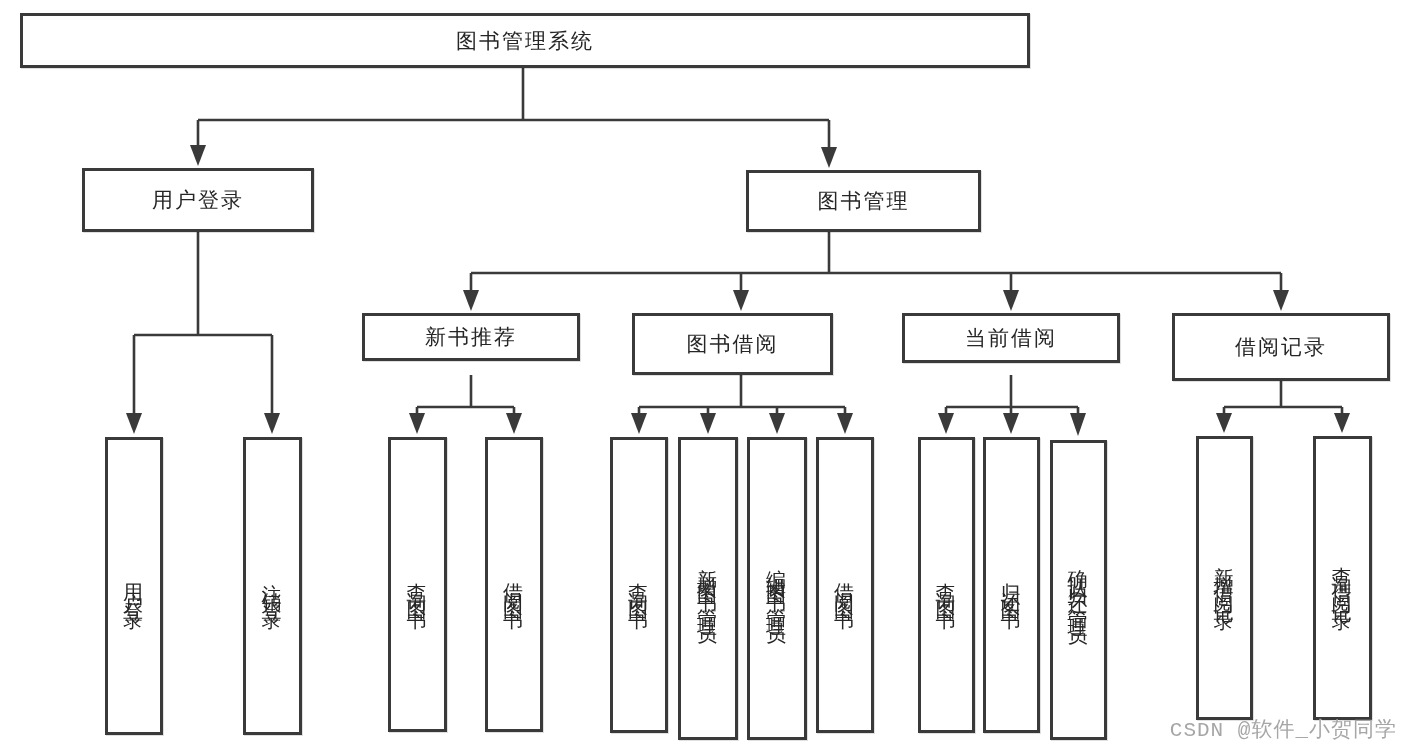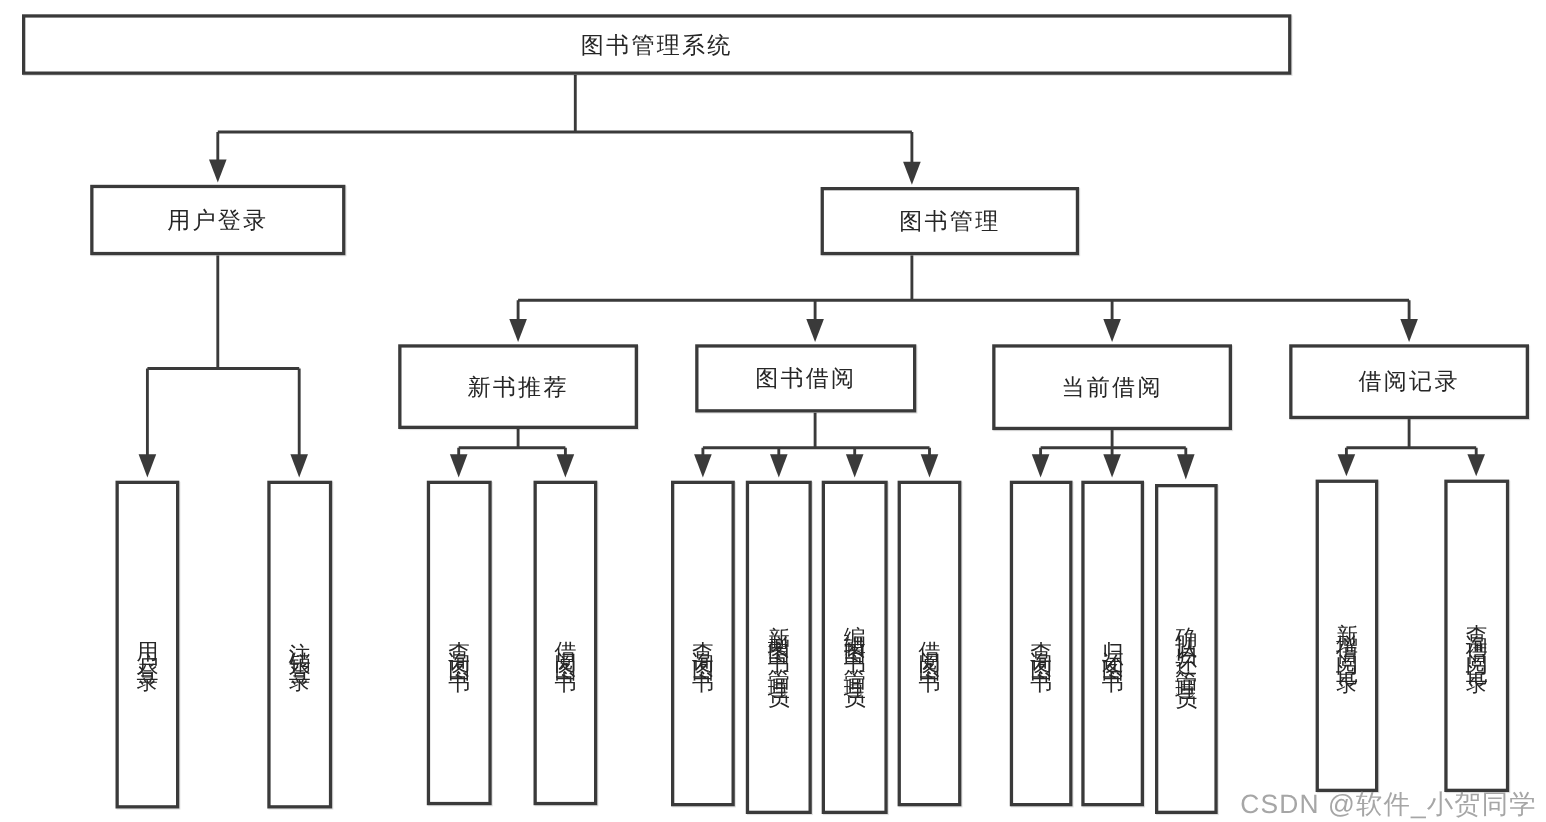--- a/index.html
+++ b/index.html
@@ -32,25 +32,26 @@
     color:#262626;
     font-size:20px;
     writing-mode:vertical-rl;
     letter-spacing:9px;
     box-shadow:1px 1px 0 rgba(0,0,0,0.12);
   }
   .leaf.long{letter-spacing:8px;font-size:20px;}
   .watermark{
     position:absolute;
     right:8px;top:715px;
-    font-size:24px;
+    font-size:21px;
     color:#a6a6a6;
     text-shadow:1px 1px 0 #ffffff;
     letter-spacing:1px;
     white-space:nowrap;
+    font-family:Liberation Mono, monospace;
   }
 </style>
 </head>
 <body>
 
 <div class="stage">
 
   <svg class="connectors" viewBox="0 0 1405 747" xmlns="http://www.w3.org/2000/svg">
     <g stroke="#3a3a3a" stroke-width="2.6" fill="none">
 
@@ -87,28 +88,28 @@
       <path d="M769 413 H785 L777 434 Z"></path>
         <path d="M837 413 H853 L845 434 Z"></path>
       <path d="M938 413 H954 L946 434 Z"></path>
         <path d="M1003 413 H1019 L1011 434 Z"></path>
       <path d="M1070 413 H1086 L1078 436 Z"></path>
       <path d="M1216 413 H1232 L1224 433 Z"></path>
         <path d="M1334 413 H1350 L1342 433 Z"></path>
     </g>
   </svg>
 
-  <div class="node" style="left:20px;top:13px;width:1154px;height:55px;">图书管理系统</div>
+  <div class="node" style="left:20px;top:13px;width:1010px;height:55px;">图书管理系统</div>
 
   <div class="node" style="left:82px;top:168px;width:232px;height:64px;">用户登录</div>
   <div class="node" style="left:746px;top:170px;width:235px;height:62px;">图书管理</div>
 
-  <div class="node" style="left:362px;top:313px;width:218px;height:77px;text-align:right;">新书推荐</div>
+  <div class="node" style="left:362px;top:313px;width:218px;height:48px;text-align:right;">新书推荐</div>
   <div class="node" style="left:632px;top:313px;width:201px;height:62px;">图书借阅</div>
-  <div class="node" style="left:902px;top:313px;width:218px;height:78px;">当前借阅</div>
+  <div class="node" style="left:902px;top:313px;width:218px;height:50px;">当前借阅</div>
   <div class="node" style="left:1172px;top:313px;width:218px;height:68px;">借阅记录</div>
 
   <div class="leaf" style="left:105px;top:437px;width:58px;height:298px;">用户登录</div>
   <div class="leaf" style="left:243px;top:437px;width:59px;height:298px;">注销登录</div>
 
   <div class="leaf" style="left:388px;top:437px;width:59px;height:295px;">查询图书</div>
   <div class="leaf" style="left:485px;top:437px;width:58px;height:295px;">借阅图书</div>
 
   <div class="leaf" style="left:610px;top:437px;width:58px;height:296px;">查询图书</div>
   <div class="leaf long" style="left:678px;top:437px;width:60px;height:303px;">新增图书（管理员）</div>

